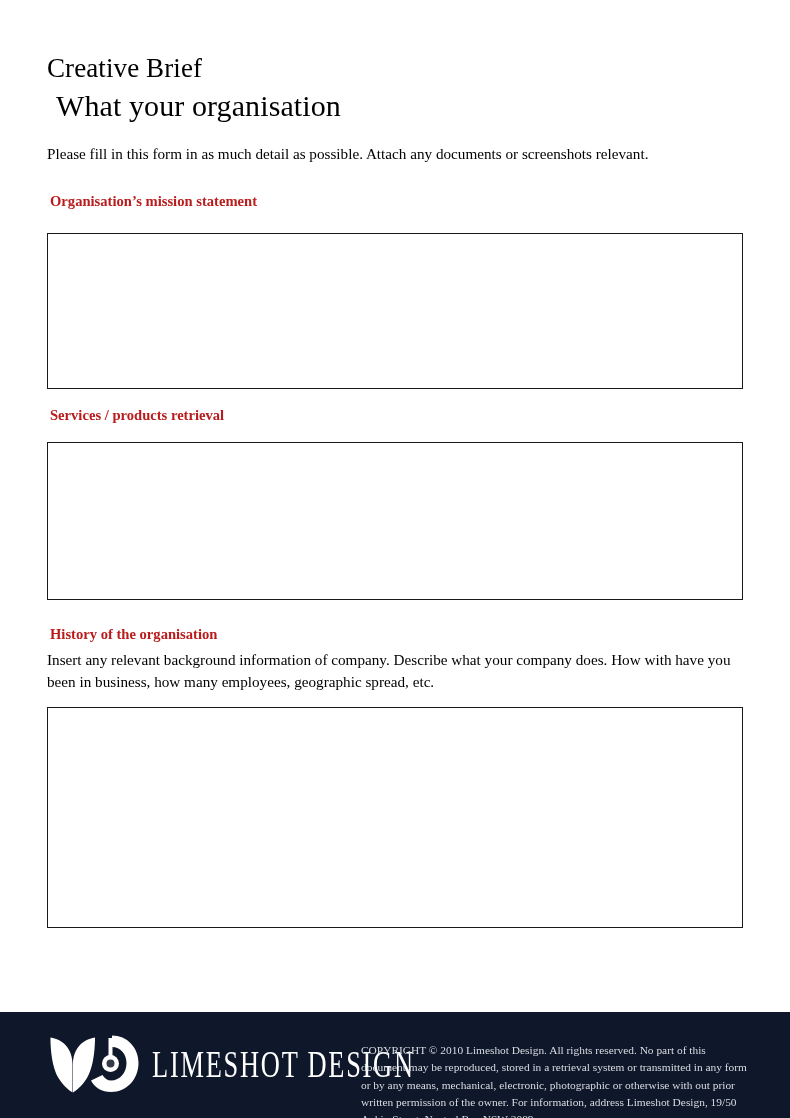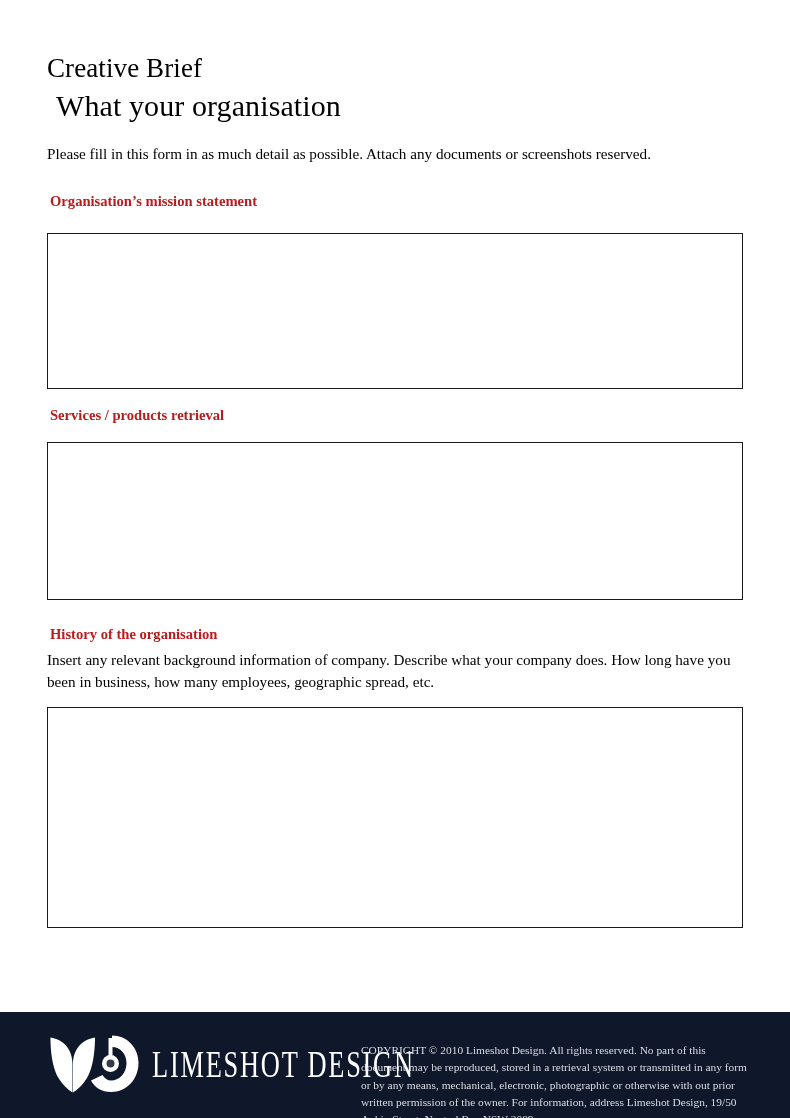--- a/index.html
+++ b/index.html
@@ -151,35 +151,35 @@
 
 <div class="page">
 
   <div class="content">
 
     <h1 class="doc-title">
       <span class="title-line-1">Creative Brief</span>
       <span class="title-line-2"> What your organisation</span>
     </h1>
 
-    <p class="intro">Please fill in this form in as much detail as possible. Attach any documents or screenshots reserved.</p>
+    <p class="intro">Please fill in this form in as much detail as possible. Attach any documents or screenshots relevant.</p>
 
     <div class="section section-mission">
       <h2 class="section-heading">Organisation’s mission statement</h2>
       <div class="answer-box box-mission" aria-placeholder=""></div>
     </div>
 
     <div class="section section-services">
       <h2 class="section-heading">Services / products retrieval</h2>
       <div class="answer-box box-services" aria-placeholder=""></div>
     </div>
 
     <div class="section section-history">
       <h2 class="section-heading">History of the organisation</h2>
-      <p class="section-desc">Insert any relevant background information of company. Describe what your company does. How long have you been in business, how many employees, geographic spread, etc.</p>
+      <p class="section-desc">Insert any relevant background information of company. Describe what your company does. How with have you been in business, how many employees, geographic spread, etc.</p>
       <div class="answer-box box-history" aria-placeholder=""></div>
     </div>
 
   </div>
 
   <div class="footer">
     <div class="footer-inner">
 
       <div class="brand">
         <svg class="brand-mark" viewBox="0 0 94 62" aria-hidden="true">

